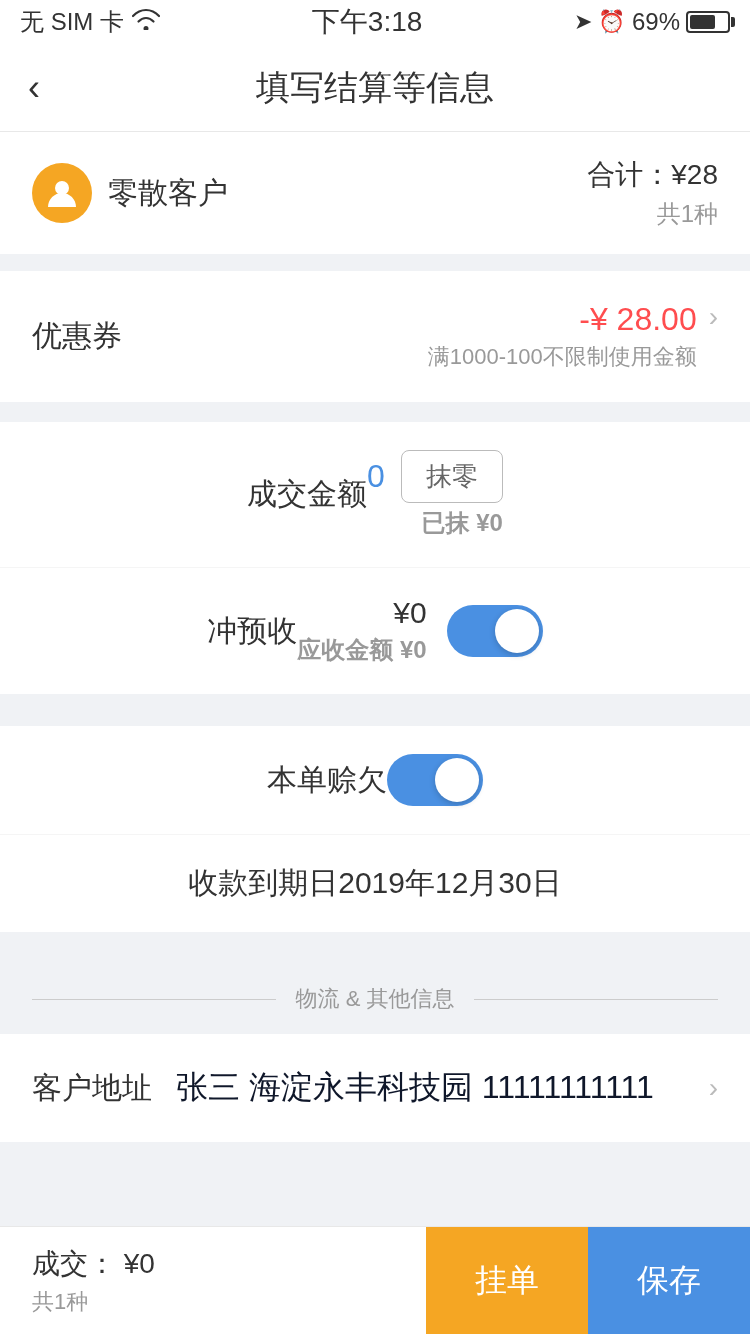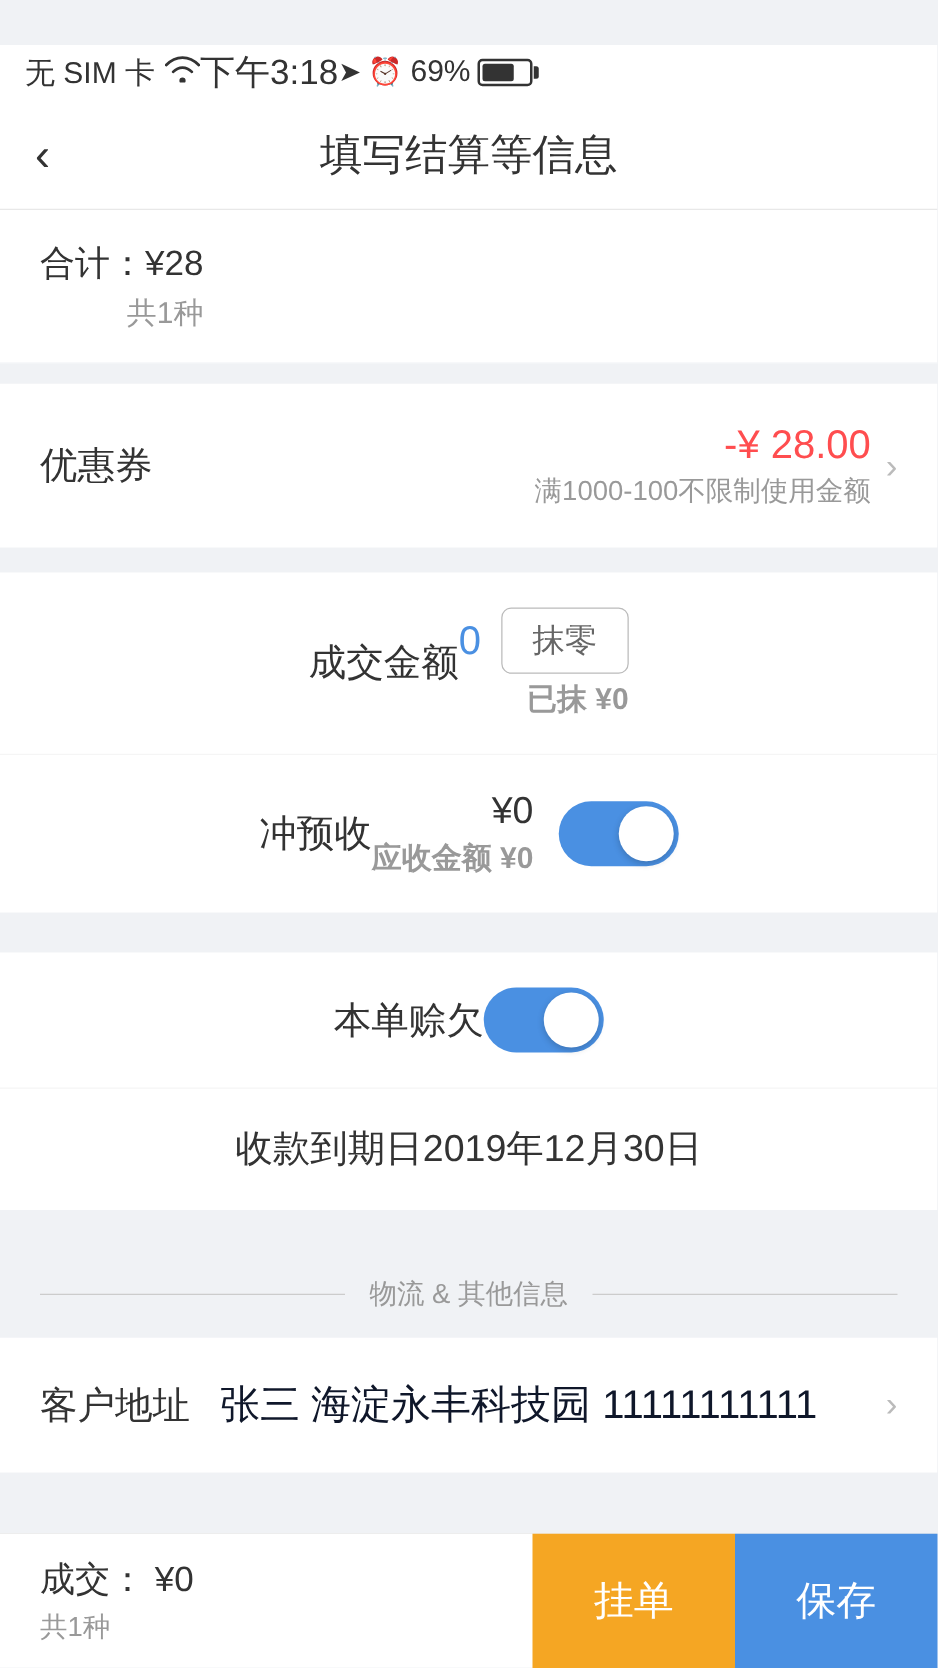--- a/index.html
+++ b/index.html
@@ -15,24 +15,24 @@
       overflow-x: hidden;
     }
 
     
     .status-bar {
       width: 100%;
       height: 44px;
       background: #fff;
       display: flex;
       align-items: center;
+      justify-content: space-between;
       padding: 0 20px;
       font-size: 24px;
       color: #333;
-      margin-top: 36px;
     }
     .status-left { display: flex; align-items: center; gap: 8px; }
     .status-center { font-size: 28px; font-weight: 500; }
     .status-right { display: flex; align-items: center; gap: 6px; font-size: 24px; }
     .battery-icon {
       width: 44px; height: 22px;
       border: 2px solid #333;
       border-radius: 4px;
       position: relative;
       display: inline-flex;
@@ -145,21 +145,20 @@
       align-items: center;
       justify-content: space-between;
       margin-bottom: 4px;
     }
     .coupon-label {
       font-size: 30px;
       color: #333;
     }
     .coupon-right {
       display: flex;
-      align-items: center;
       gap: 12px;
     }
     .coupon-info {
       text-align: right;
     }
     .coupon-discount {
       font-size: 32px;
       color: #ff4d4f;
       font-weight: 500;
     }
@@ -364,20 +363,29 @@
 
 <div class="nav-bar">
   <div class="nav-back">‹</div>
   <div class="nav-title">填写结算等信息</div>
 </div>
 
 <div class="content">
 
   <div class="card-section">
     <div class="customer-row">
+      <div class="customer-left">
+        <div class="avatar">
+          <svg class="avatar-icon" viewBox="0 0 36 36" fill="none">
+            <circle cx="18" cy="13" r="7" fill="#fff"></circle>
+            <path d="M4 32c0-7.7 6.3-14 14-14s14 6.3 14 14" fill="#fff"></path>
+          </svg>
+        </div>
+        <span class="customer-name">零散客户</span>
+      </div>
       <div class="customer-right">
         <div class="total-amount">合计：¥28</div>
         <div class="total-count">共1种</div>
       </div>
     </div>
   </div>
 
   <div class="coupon-row card-section">
     <span class="coupon-label">优惠券</span>
     <div class="coupon-right">

